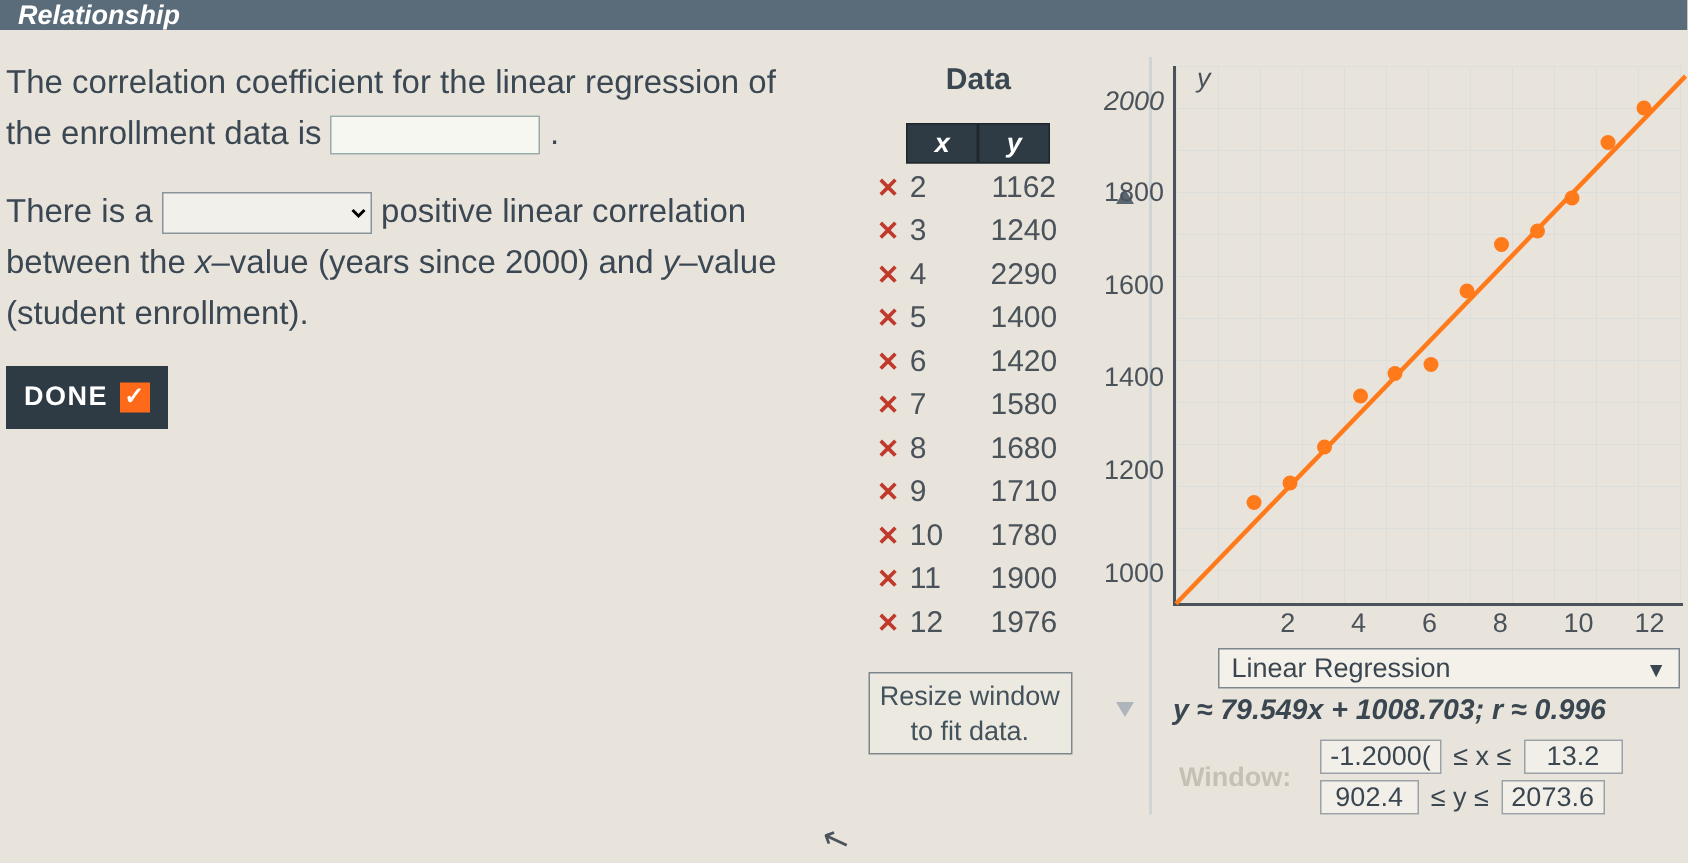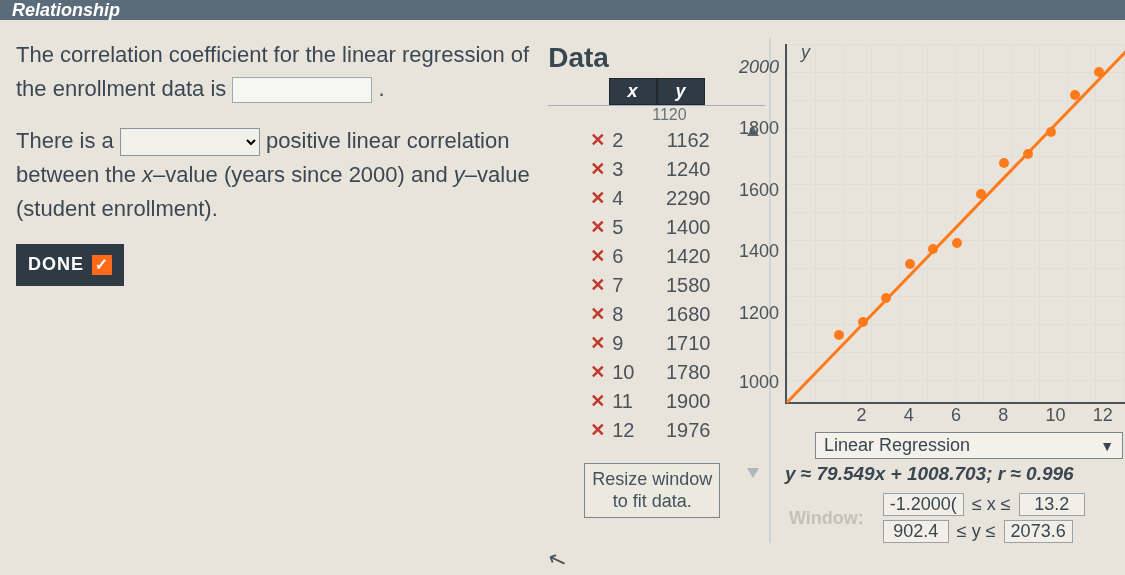--- a/index.html
+++ b/index.html
@@ -18,21 +18,21 @@
     width: 100%;
     color: #fff;
     font-style: italic;
     font-weight: bold;
     padding-left: 12px;
     font-size: 18px;
     overflow: hidden;
   }
   .main {
     display: flex;
-    padding: 18px 0 0 16px;
+    padding: 18px 0 0 4px;
   }
   .left-col {
     width: 540px;
     font-size: 22px;
     line-height: 1.55;
     color: #3b4853;
   }
   .left-col p { margin-bottom: 18px; }
   .text-input-blank {
     display: inline-block;
@@ -74,25 +74,25 @@
     text-align:center;
     font-size:16px;
     line-height:20px;
   }
   
   .middle-col {
     width: 220px;
     position: relative;
   }
   .data-header {
-    text-align: left;
-    font-size: 28px;
+    text-align: center;
+    font-size: 20px;
     font-weight: bold;
     color: #3a4650;
-    margin-bottom: 4px;
+    margin-bottom: 17px;
     margin-top: 4px;
   }
   .xy-head {
     display:flex;
     justify-content:center;
   }
   .xy-head div {
     background:#2f3b44;
     color:#fff;
     font-weight:bold;
@@ -273,21 +273,20 @@
       <span class="done-check">✓</span>
     </div>
   </div>
 
   <div class="middle-col">
     <div class="data-header">Data</div>
     <div class="xy-head">
       <div>x</div>
       <div>y</div>
     </div>
-    <div class="clipped-row">1120</div>
     <div class="scroll-triangle"></div>
     <div class="data-rows" id="data-rows">
         <div class="data-row">
           <span class="del">✕</span>
           <span class="xv">2</span>
           <span class="yv">1162</span>
         </div>
         <div class="data-row">
           <span class="del">✕</span>
           <span class="xv">3</span>

